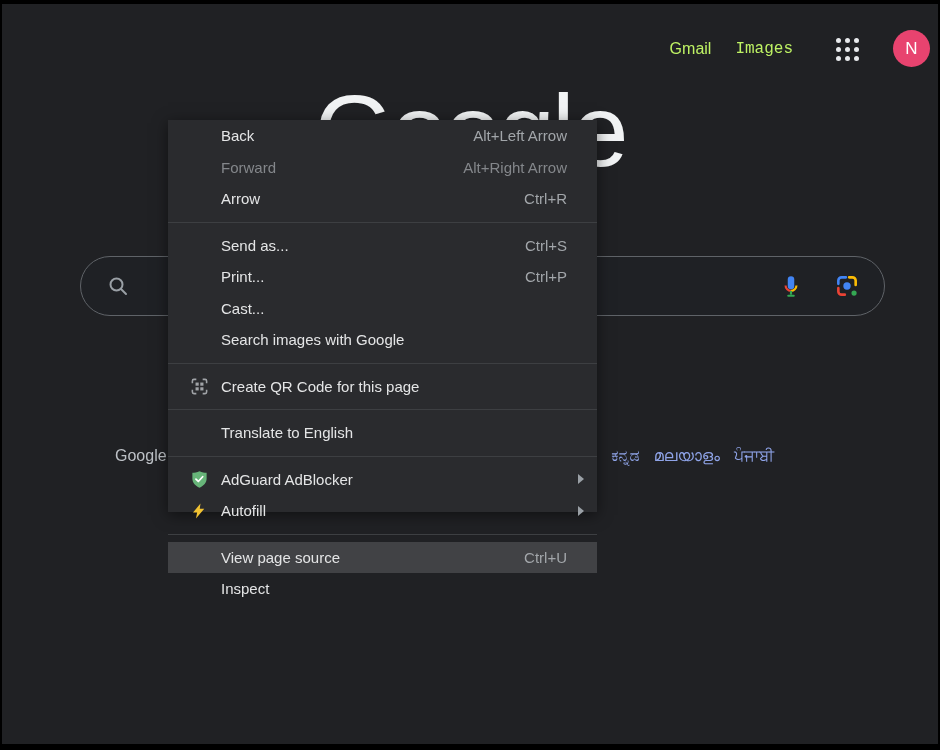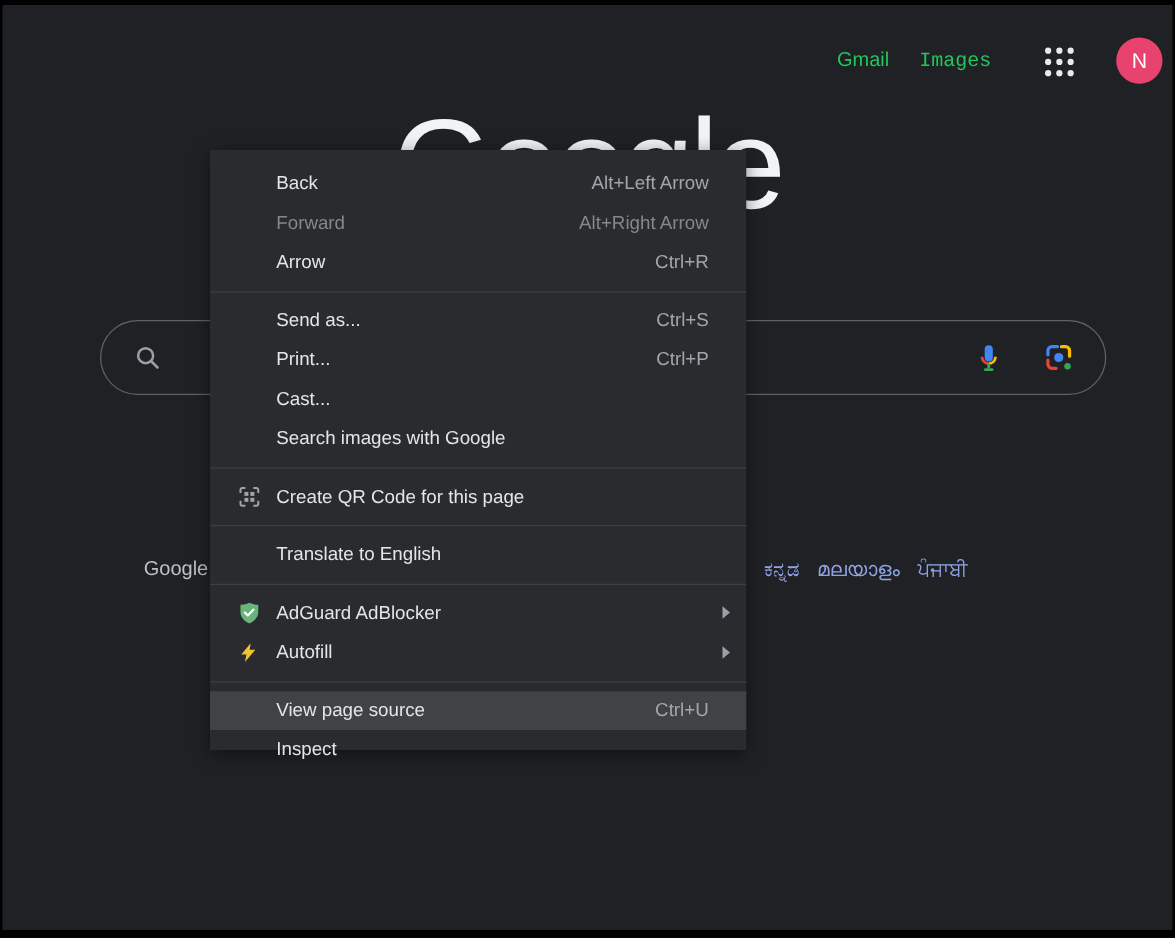--- a/index.html
+++ b/index.html
@@ -4,21 +4,21 @@
 <style>
   * { margin:0; padding:0; box-sizing:border-box; }
   html,body { width:940px; height:750px; background:#000; overflow:hidden;
     font-family:"Liberation Sans", sans-serif; }
   .screen { position:relative; width:940px; height:750px; background:#000; }
   .page { position:absolute; left:2px; top:4px; right:2px; bottom:6px;
     background:var(--page-bg,#202124); overflow:hidden; }
 
   
   .topbar { position:absolute; top:26px; right:8px; display:flex; align-items:center; }
-  .toplink { color:#22c55e; font-size:16px; text-decoration:none; cursor:pointer; }
+  .toplink { color:#bef264; font-size:16px; text-decoration:none; cursor:pointer; }
   .toplink.gmail { margin-right:24px; }
   .toplink.images { margin-right:42px;font-family:Liberation Mono, monospace; }
   .appsgrid { width:24px; height:24px; display:grid; grid-template-columns:repeat(3,1fr);
     gap:4px; padding:1px; margin-right:34px; cursor:pointer; }
   .appsgrid i { width:5px; height:5px; border-radius:50%; background:#e8eaed; }
   .avatar { width:37px; height:37px; border-radius:50%; background:var(--avatar,#e8436f);
     color:#fff; display:flex; align-items:center; justify-content:center;
     font-size:17px; font-weight:500; cursor:pointer; }
 
   
@@ -40,23 +40,23 @@
     font-size:16px; font-family:"Liberation Sans",sans-serif; cursor:pointer; }
 
   
   .offered { position:absolute; left:113px; top:443px; font-size:16px; color:#bdc1c6;
     white-space:nowrap; }
   .langs { position:absolute; left:541px; top:443px; display:flex; gap:14px;
     white-space:nowrap; }
   .langs a { color:var(--link,#8fa4e8); font-size:16px; text-decoration:none; cursor:pointer; }
 
   
-  .menu { position:absolute; left:168px; top:120px; width:429px; height:480px;
+  .menu { position:absolute; left:168px; top:120px; width:429px; height:392px;
     background:var(--menu-bg,#2a2b2e); box-shadow:0 3px 14px rgba(0,0,0,.5);
-    padding:11px 0; z-index:10; }
+    padding:0 0; z-index:10; }
   .mrow { position:relative; height:31.5px; display:flex; align-items:center;
     padding-right:30px; cursor:pointer; }
   .mrow.hl { background:var(--menu-hl,#414245);gap:11px; }
   .micon { position:absolute; left:21px; top:50%; transform:translateY(-50%);
     width:20px; height:20px; display:flex; align-items:center; justify-content:center; }
   .mlabel { margin-left:53px; font-size:15px; color:#e4e5e6; }
   .mrow.dis .mlabel { color:#84878b; }
   .msc { margin-left:auto; font-size:15px; color:#a2a6aa; }
   .mrow.dis .msc { color:#84878b; }
   .marrow { position:absolute; right:13px; top:50%; transform:translateY(-50%);

